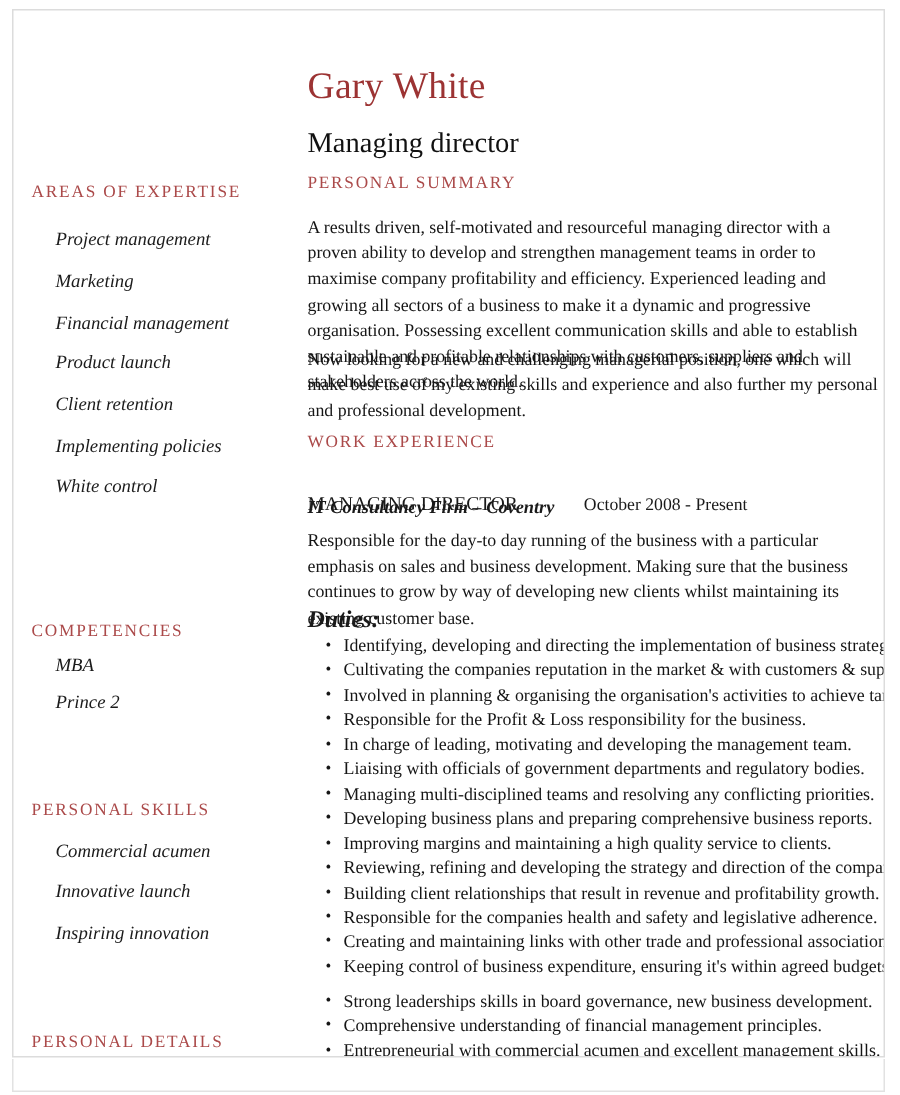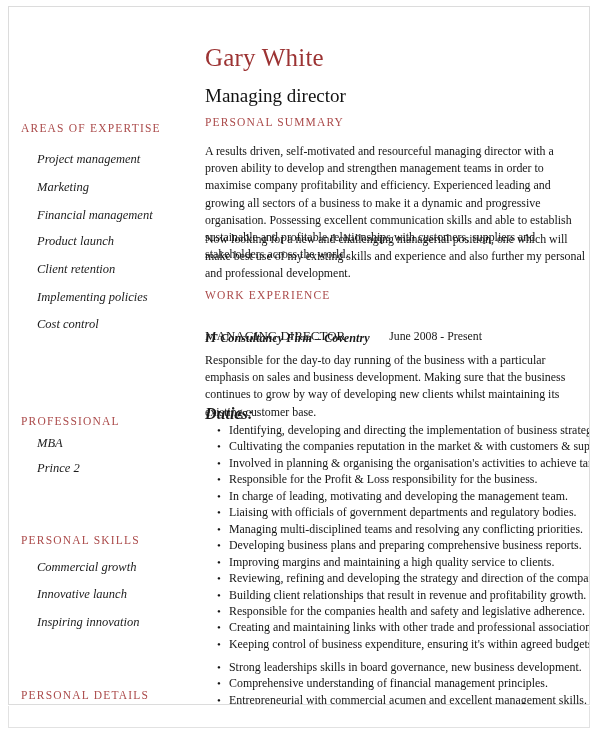--- a/index.html
+++ b/index.html
@@ -167,28 +167,28 @@
 
   <div class="sidebar">
 
     <div class="side-h" style="top:115px;">AREAS OF EXPERTISE</div>
     <div class="side-item" style="top:145px;">Project management</div>
     <div class="side-item" style="top:173px;">Marketing</div>
     <div class="side-item" style="top:201px;">Financial management</div>
     <div class="side-item" style="top:227px;">Product launch</div>
     <div class="side-item" style="top:255px;">Client retention</div>
     <div class="side-item" style="top:283px;text-align:right;">Implementing policies</div>
-    <div class="side-item" style="top:310px;">Cost control</div>
-
-    <div class="side-h" style="top:408px;">PROFESSIONAL</div>
+    <div class="side-item" style="top:310px;">White control</div>
+
+    <div class="side-h" style="top:408px;">COMPETENCIES</div>
     <div class="side-item" style="top:429px;">MBA</div>
     <div class="side-item" style="top:454px;">Prince 2</div>
 
     <div class="side-h" style="top:527px;">PERSONAL SKILLS</div>
-    <div class="side-item" style="top:553px;">Commercial growth</div>
+    <div class="side-item" style="top:553px;">Commercial acumen</div>
     <div class="side-item" style="top:580px;">Innovative launch</div>
     <div class="side-item" style="top:608px;">Inspiring innovation</div>
 
     <div class="side-h" style="top:682px;">PERSONAL DETAILS</div>
   </div>
 
   <div class="maincol">
 
     <div class="name">Gary White</div>
     <div class="jobtitle">Managing director</div>
@@ -197,21 +197,21 @@
 
     <div class="para" style="top:136px;">A results driven, self-motivated and resourceful managing director with a proven ability to develop and strengthen management teams in order to maximise company profitability and efficiency. Experienced leading and growing all sectors of a business to make it a dynamic and progressive organisation. Possessing excellent communication skills and able to establish sustainable and profitable relationships with customers, suppliers and stakeholders across the world.</div>
 
     <div class="para" style="top:224px;">Now looking for a new and challenging managerial position, one which will make best use of my existing skills and experience and also further my personal and professional development.</div>
 
     <div class="sec-h" style="position:absolute;left:6px;top:282px;">WORK EXPERIENCE</div>
 
     <div class="emp" style="top:308px;">IT Consultancy Firm – Coventry</div>
 
     <div class="role-line" style="top:321px;">
-      <span>MANAGING DIRECTOR</span><span class="dates">June 2008 - Present</span>
+      <span>MANAGING DIRECTOR</span><span class="dates">October 2008 - Present</span>
     </div>
 
     <div class="para" style="top:345px;">Responsible for the day-to day running of the business with a particular emphasis on sales and business development. Making sure that the business continues to grow by way of developing new clients whilst maintaining its existing customer base.</div>
 
     <div class="duties-label" style="top:398px;">Duties:</div>
 
     <ul class="bullets" style="top:415px;">
       <li>Identifying, developing and directing the implementation of business strategy.</li>
       <li>Cultivating the companies reputation in the market &amp; with customers &amp; suppliers.</li>
       <li>Involved in planning &amp; organising the organisation's activities to achieve targets.</li>

